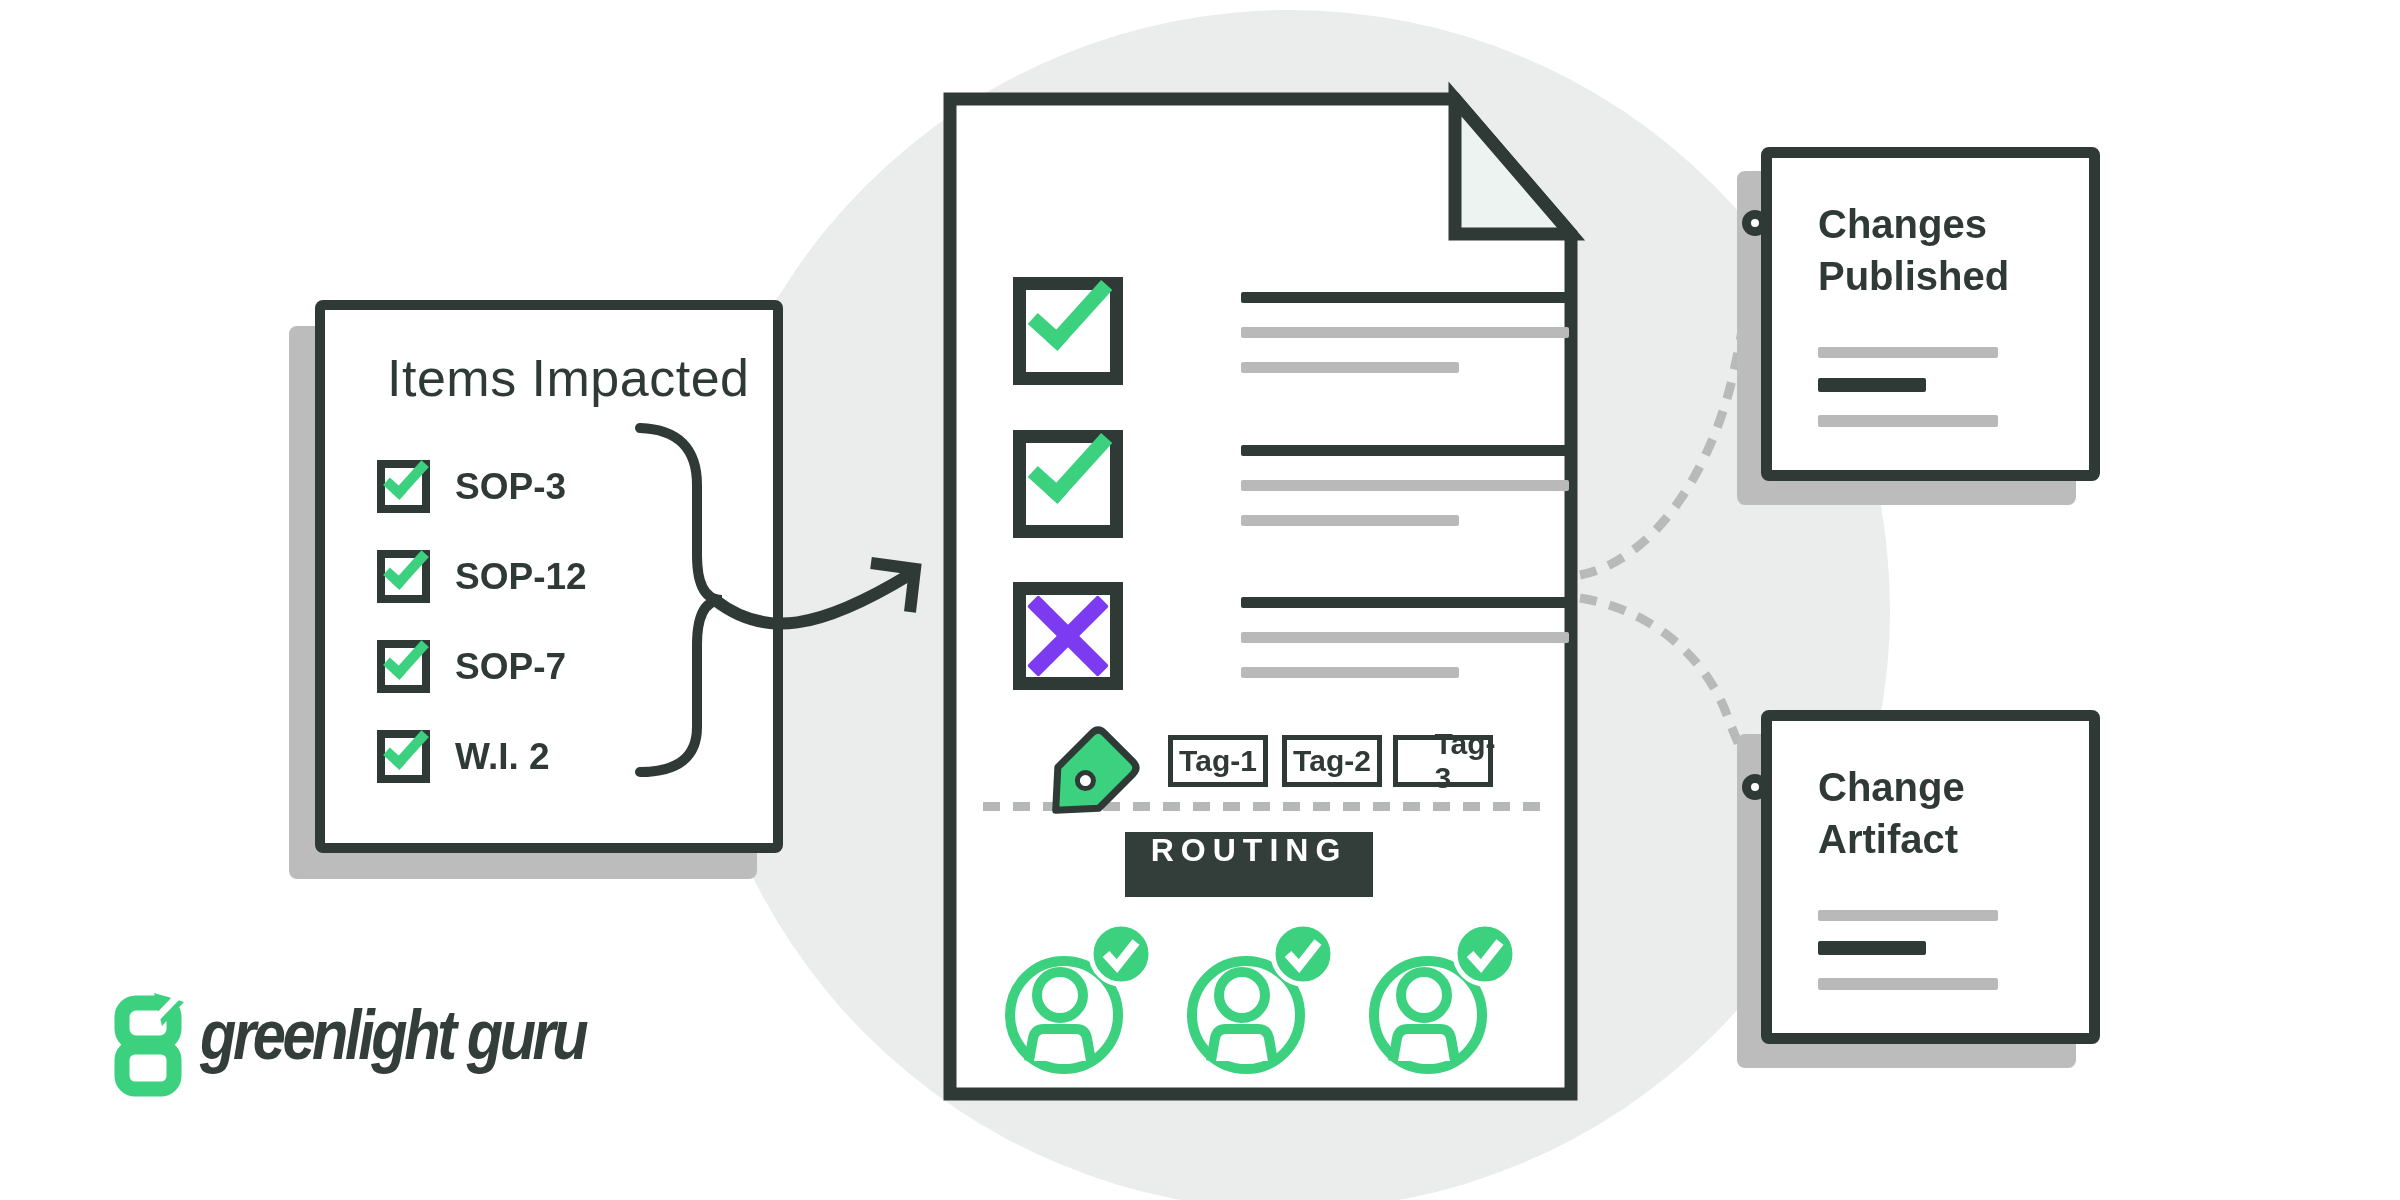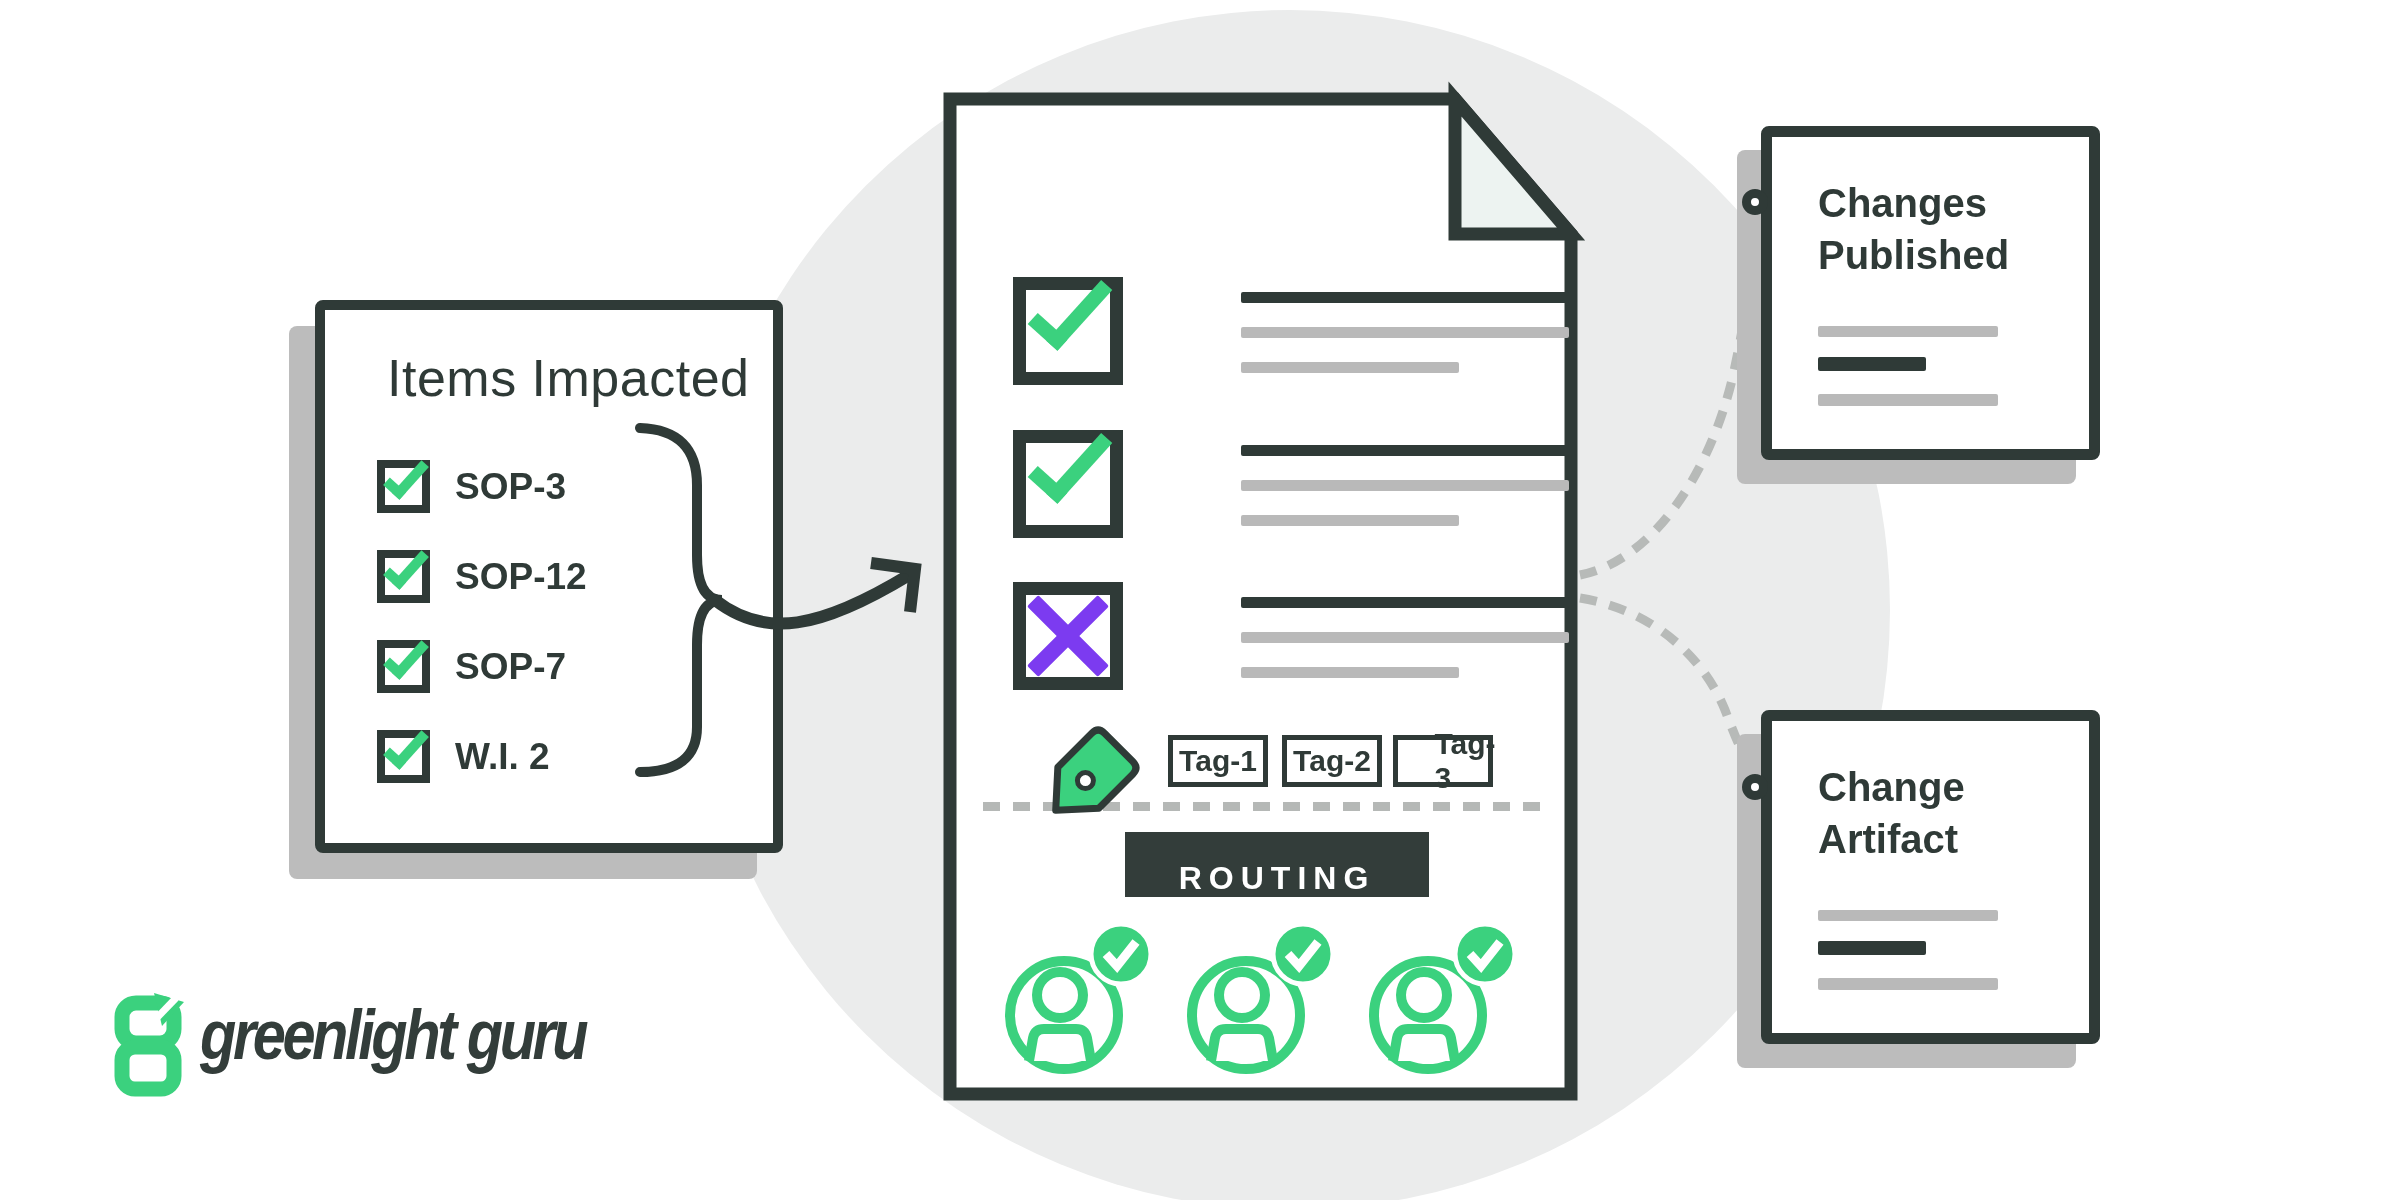--- a/index.html
+++ b/index.html
@@ -55,28 +55,28 @@
   .x-bar.b2{transform:rotate(-45deg);}
   .tline{position:absolute;border-radius:2px;}
   .tline.dark{left:228px;width:328px;height:11px;background:var(--charcoal);}
   .tline.gray1{left:228px;width:328px;height:11px;background:var(--line-gray);}
   .tline.gray2{left:228px;width:218px;height:11px;background:var(--line-gray);}
   .tag-chip{position:absolute;top:642px;width:100px;height:52px;border:5px solid var(--charcoal);
     background:#fff;display:flex;align-items:center;justify-content:center;
     font-size:30px;font-weight:bold;}
   .dashed-divider{position:absolute;left:39px;top:709px;width:557px;height:9px;
     background:repeating-linear-gradient(90deg,#b5b8b6 0 17px,transparent 17px 30px);}
-  .routing-banner{position:absolute;left:181px;top:739px;width:304px;height:65px;
-    background:#333d3a;display:flex;align-items:flex-end;justify-content:center;}
+  .routing-banner{position:absolute;left:181px;top:739px;width:248px;height:65px;
+    background:#333d3a;display:flex;align-items:flex-start;justify-content:center;}
   .routing-label{color:#ffffff;font-size:32px;font-weight:bold;letter-spacing:7px;}
   .approver{position:absolute;top:828px;width:150px;height:153px;}
 
   
   .output-card{width:339px;height:334px;border-width:11px;box-shadow:-24px 24px 0 0 var(--shadow-gray);}
-  .output-card.top{left:1761px;top:126px;}
+  .output-card.top{left:1761px;top:147px;}
   .output-card.bottom{left:1761px;top:710px;}
   .output-title{position:absolute;left:46px;top:40px;width:210px;font-size:40px;font-weight:bold;
     line-height:1.3;}
   .connector-node{position:absolute;left:-30px;width:26px;height:26px;border:9px solid var(--charcoal);
     border-radius:50%;background:#ffffff;}
   .output-card.top .connector-node{top:52px;}
   .output-card.bottom .connector-node{top:53px;}
   .oline{position:absolute;left:46px;border-radius:2px;}
   .oline.g1{top:189px;width:180px;height:11px;background:var(--line-gray);}
   .oline.d{top:220px;width:108px;height:14px;background:var(--charcoal);}

